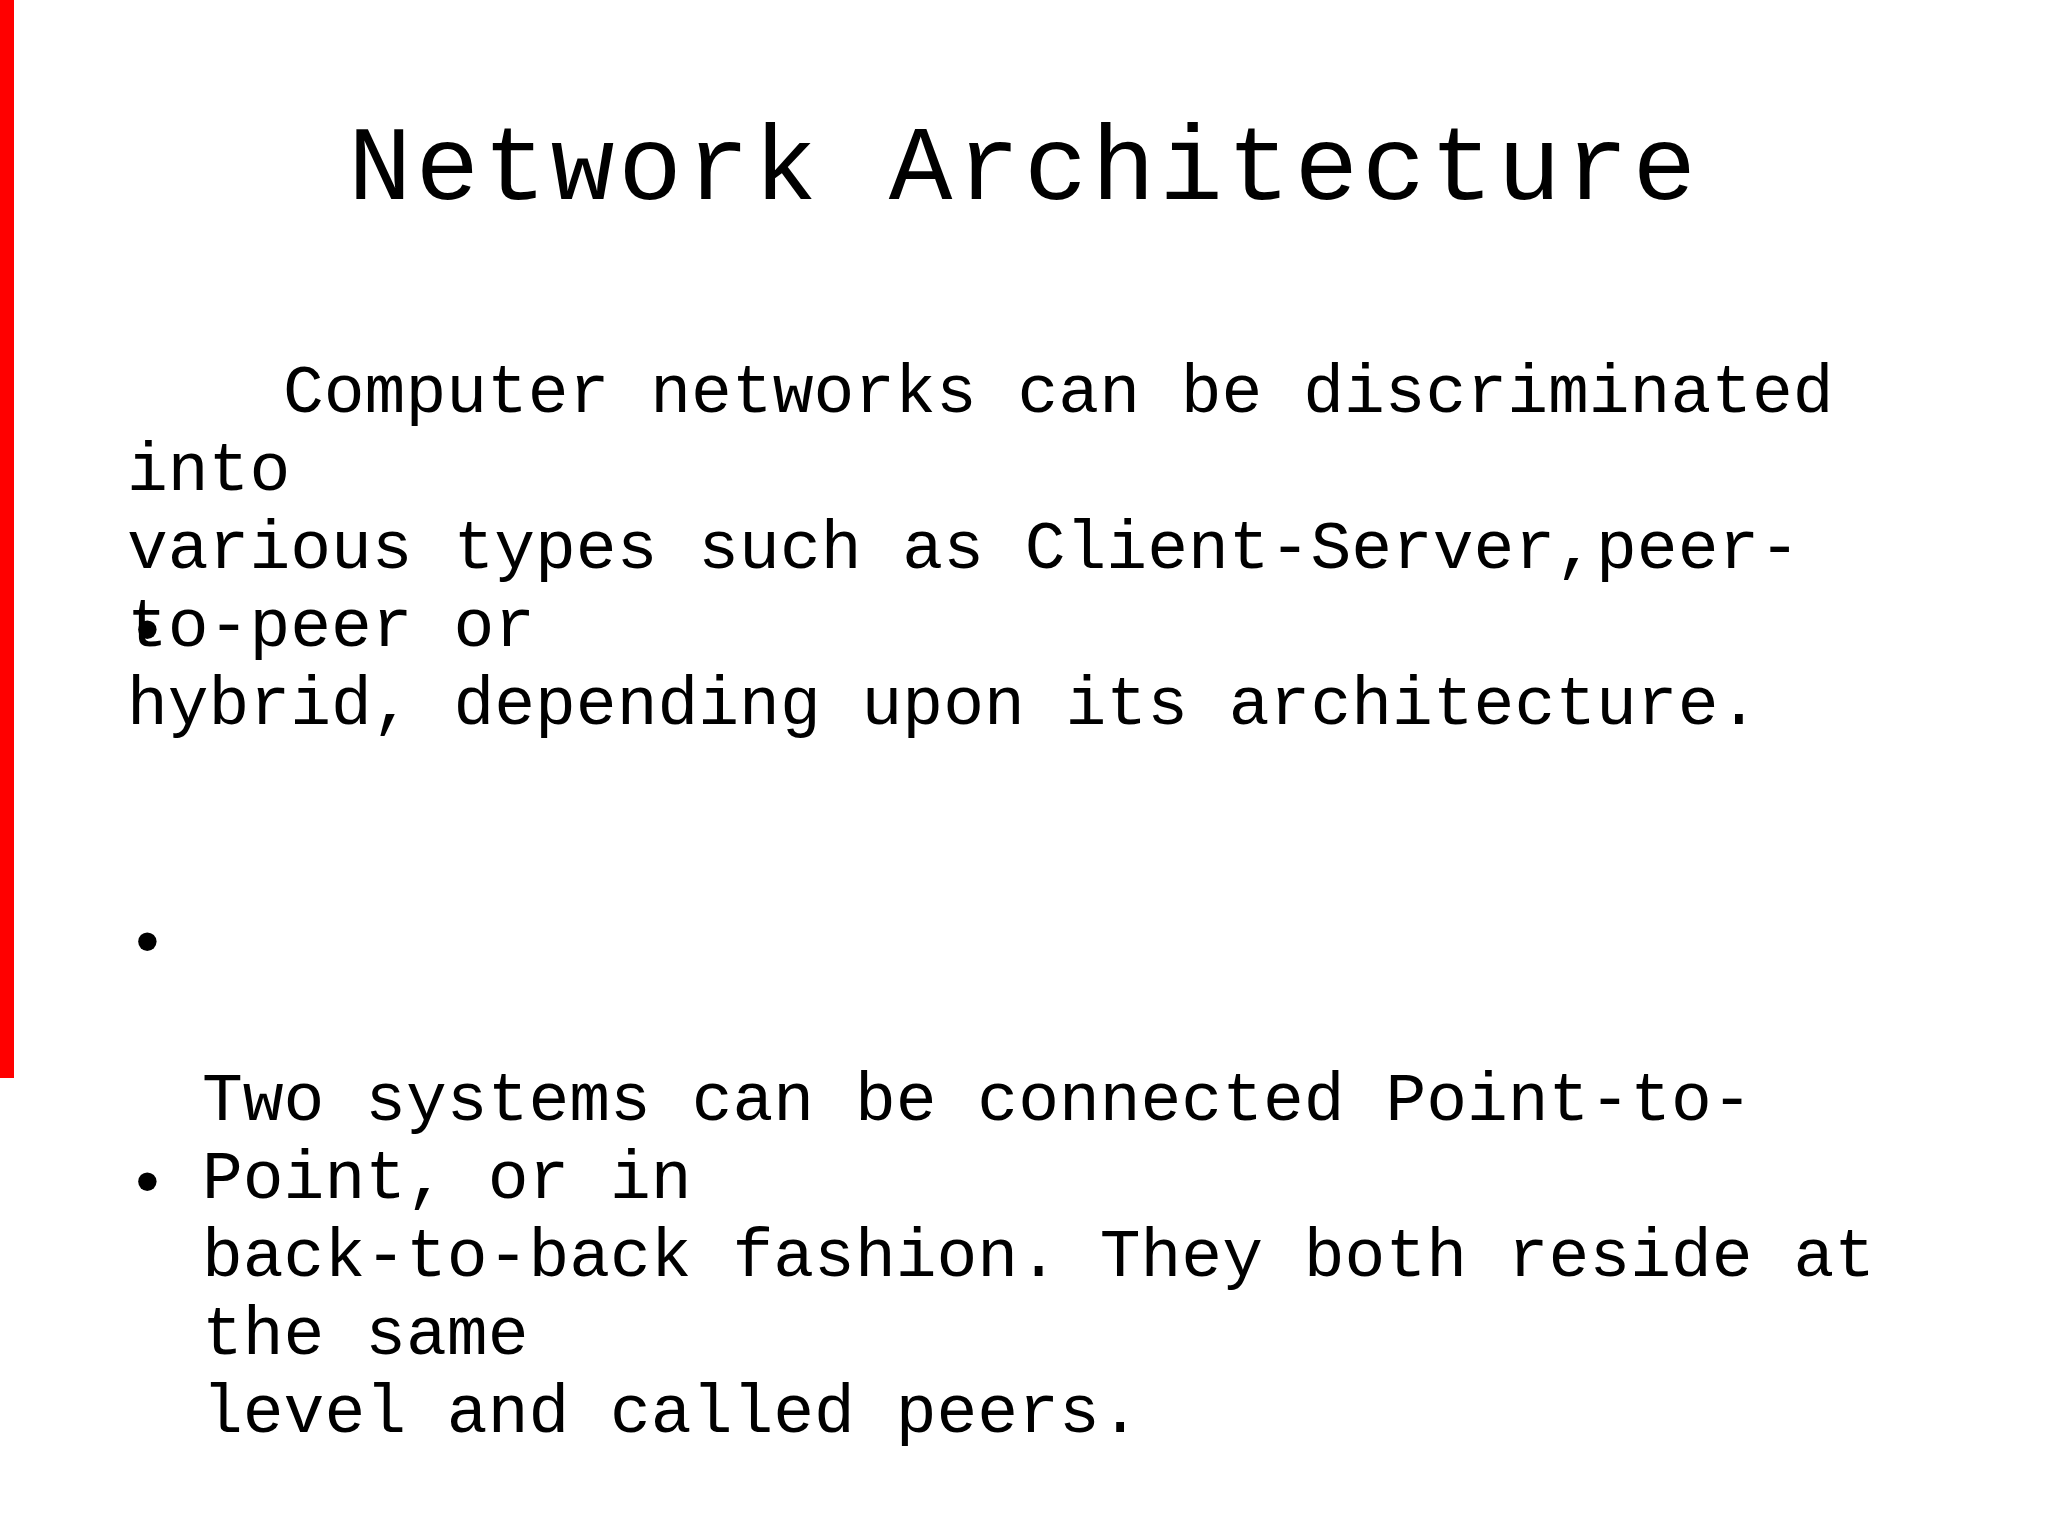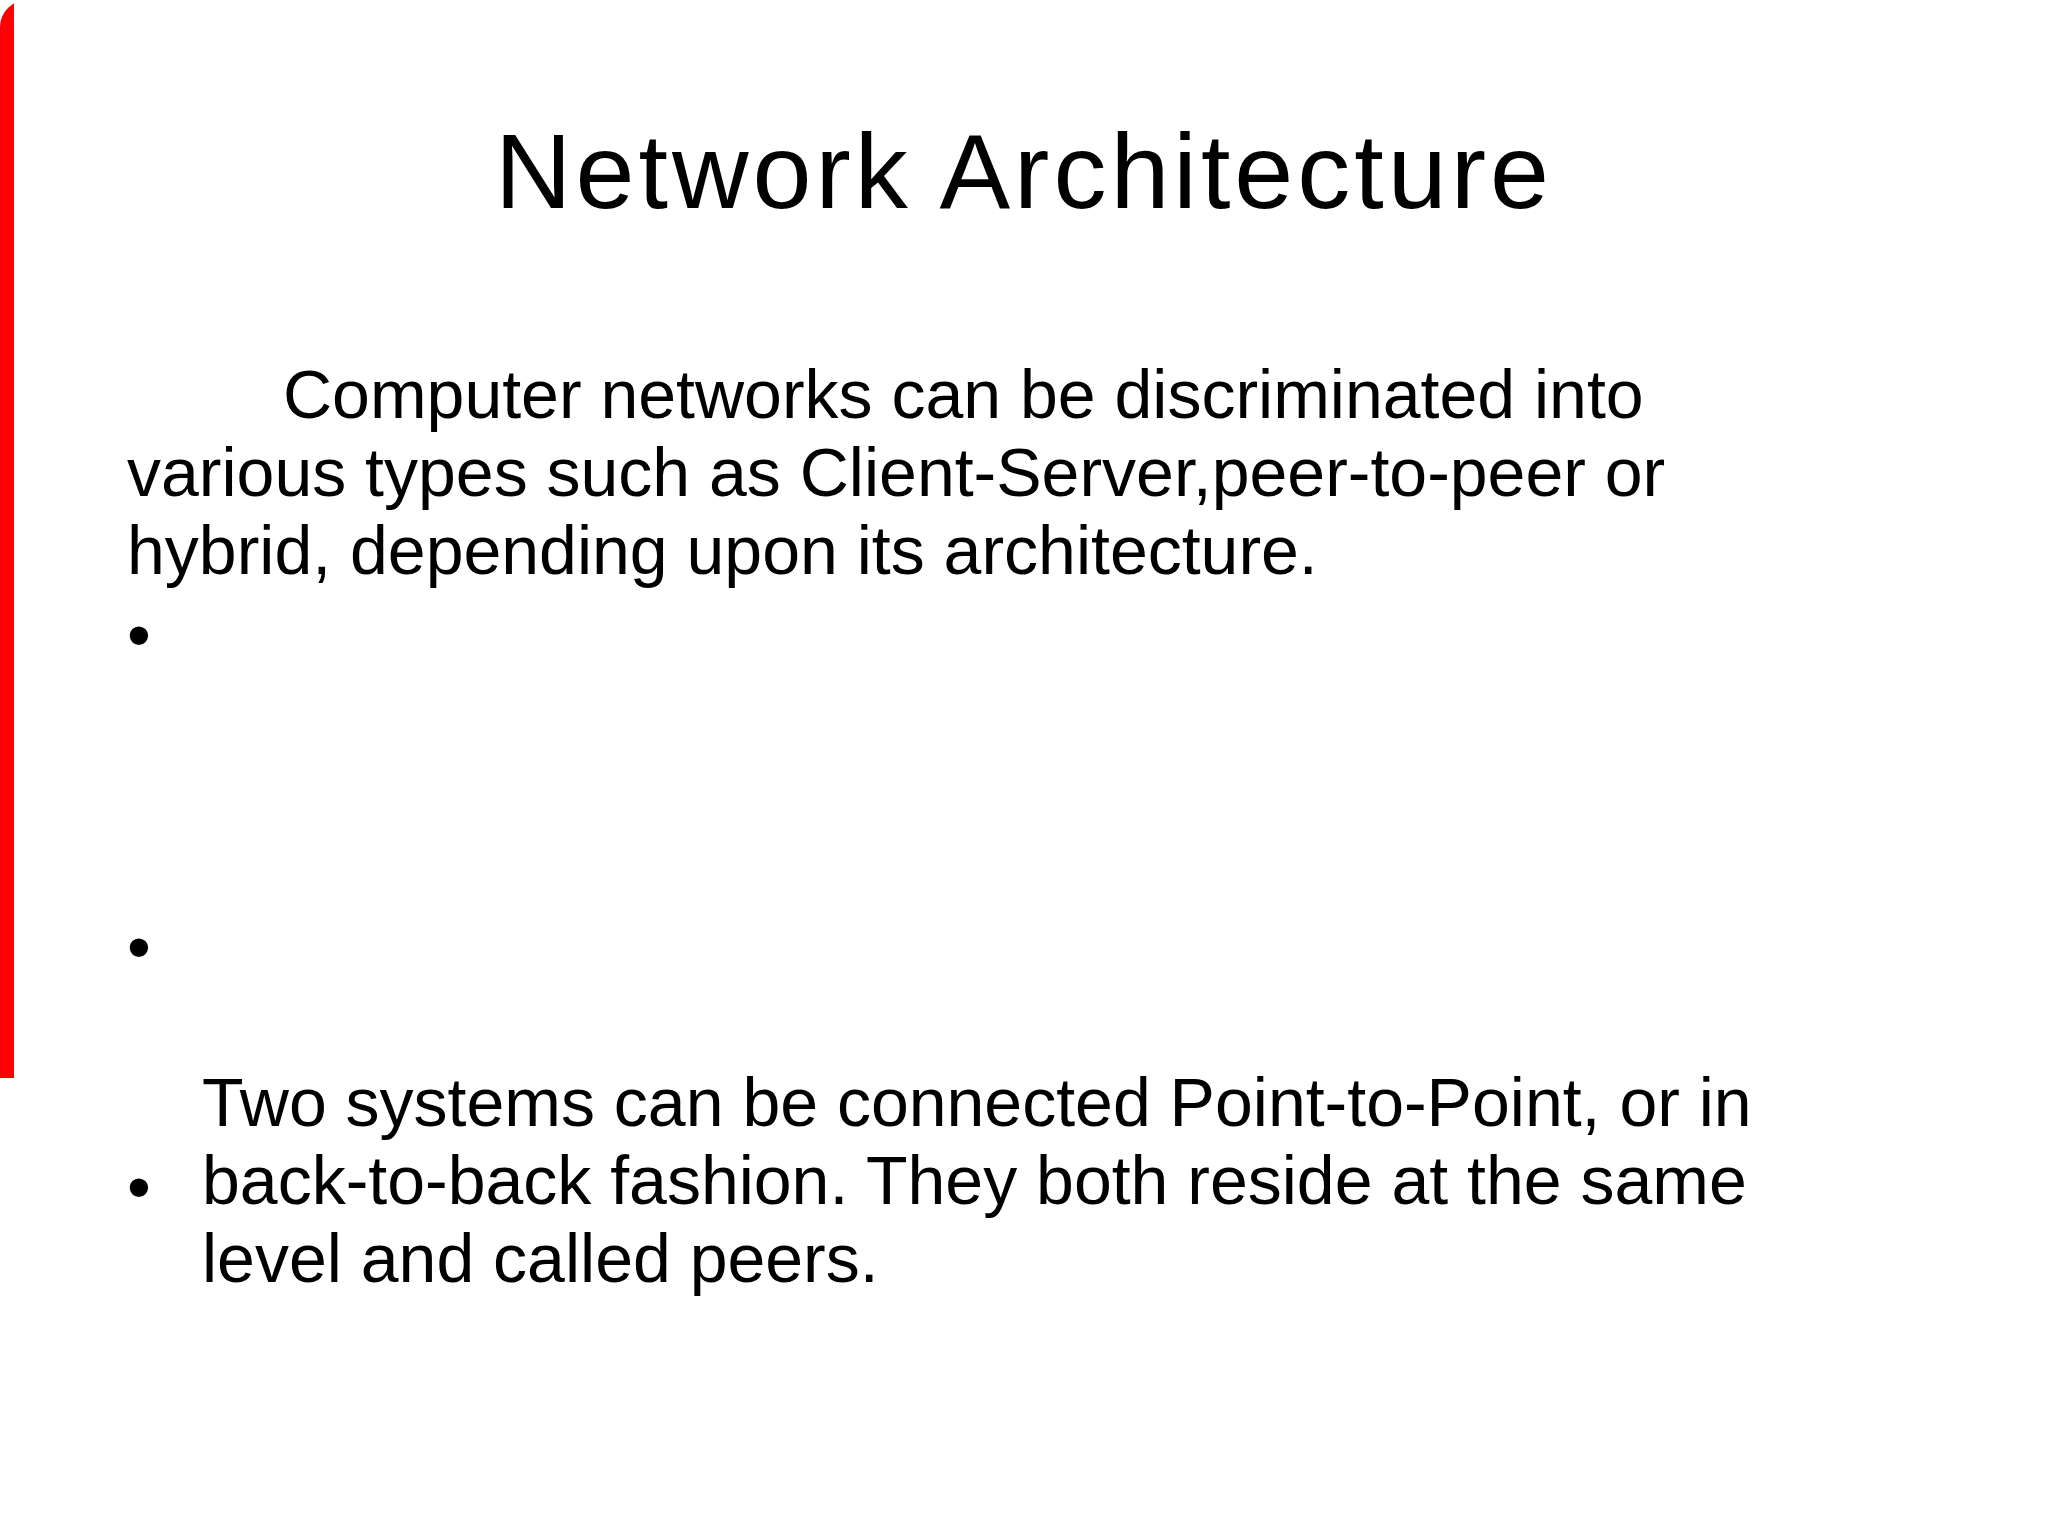--- a/index.html
+++ b/index.html
@@ -7,22 +7,21 @@
     padding: 0;
     background: #ffffff;
   }
   .slide {
     position: relative;
     width: 2048px;
     height: 1536px;
     overflow: hidden;
     background: #ffffff;
     color: #000000;
-    font-family: Liberation Sans, sans-serif;
-    border-radius: 27px;
+    font-family: Liberation Mono, monospace;
   }
   .red-bar {
     position: absolute;
     left: 0;
     top: 0;
     width: 14px;
     height: 1078px;
     background: #ff0000;
   }
   .title {

